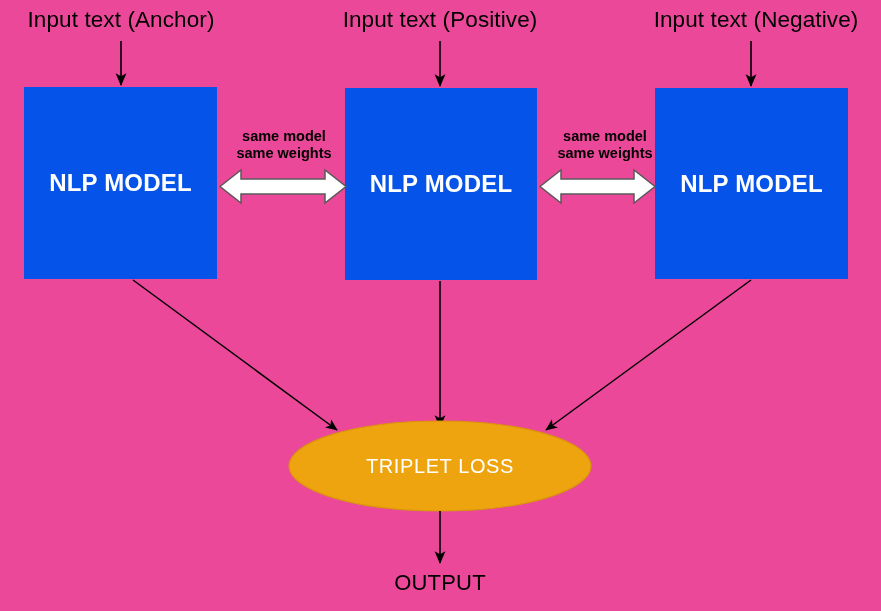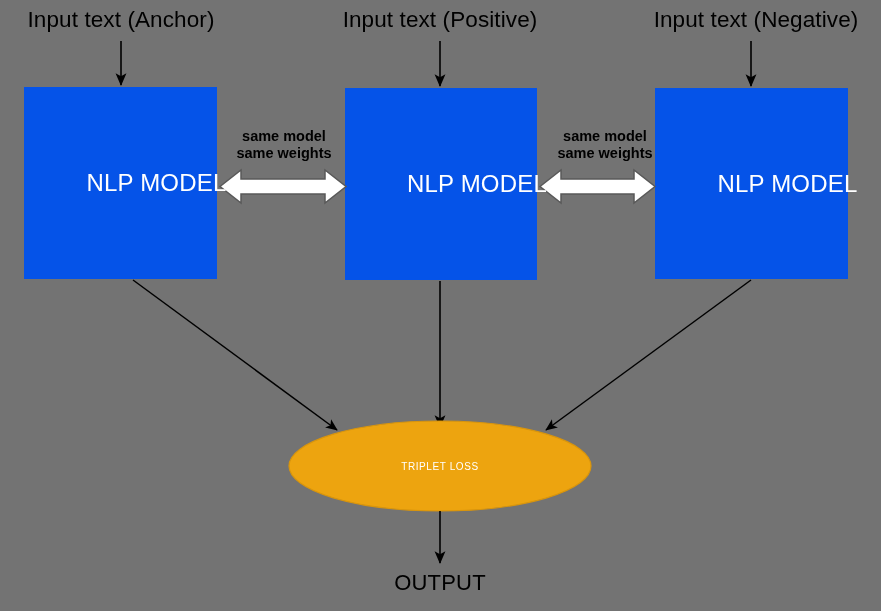--- a/index.html
+++ b/index.html
@@ -8,21 +8,21 @@
     background: #ffffff;
   }
   body {
     font-family: "Liberation Sans", sans-serif;
     -webkit-font-smoothing: antialiased;
   }
   #canvas {
     position: relative;
     width: 881px;
     height: 611px;
-    background: #737373;
+    background: #ec4899;
     overflow: hidden;
   }
   #diagram-svg {
     position: absolute;
     left: 0;
     top: 0;
     width: 881px;
     height: 611px;
   }
   .node-label {
@@ -39,33 +39,32 @@
     font-size: 22.5px;
     color: #000000;
     letter-spacing: 0.1px;
     font-weight: 400;
   }
   
   .model-text {
     font-size: 24px;
     color: #ffffff;
     letter-spacing: 0.2px;
-    font-weight: 400;
-    margin-left: 36px;
+    font-weight: 700;
   }
   
   .weights-note {
     font-size: 14.5px;
     color: #000000;
     line-height: 17px;
     font-weight: 700;
   }
   
   .loss-text {
-    font-size: 10px;
+    font-size: 20px;
     color: #ffffff;
     letter-spacing: 0.6px;
     font-weight: 400;
   }
   
   .output-text {
     font-size: 22px;
     color: #000000;
     letter-spacing: 0.2px;
     font-weight: 400;

